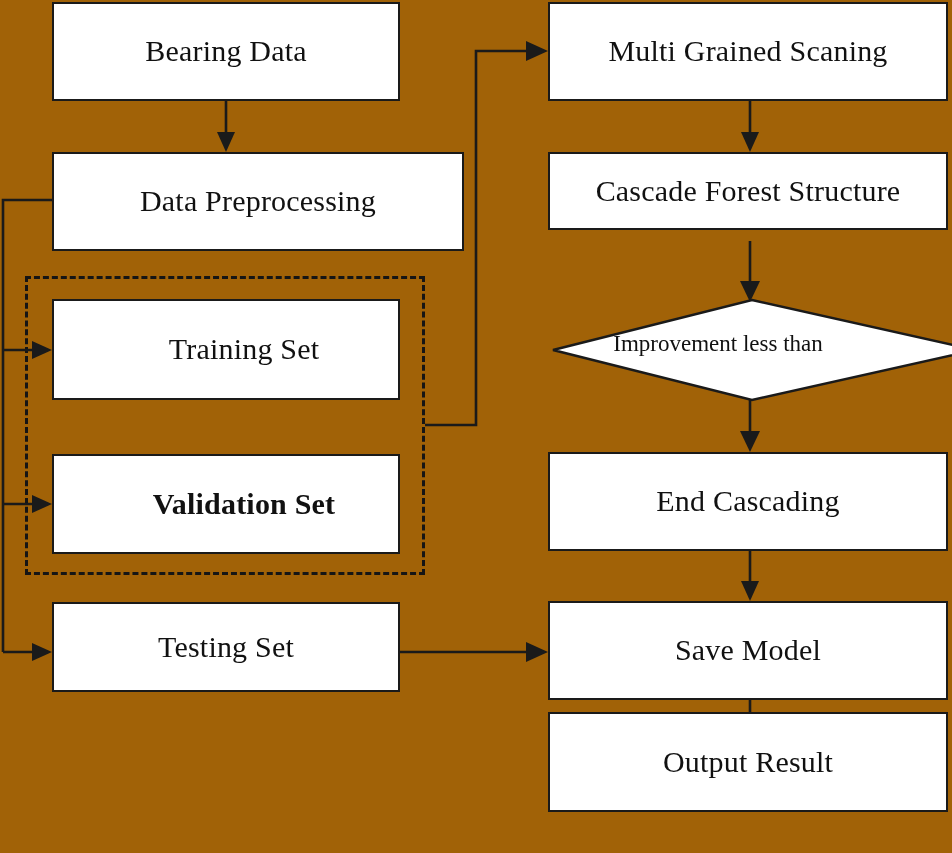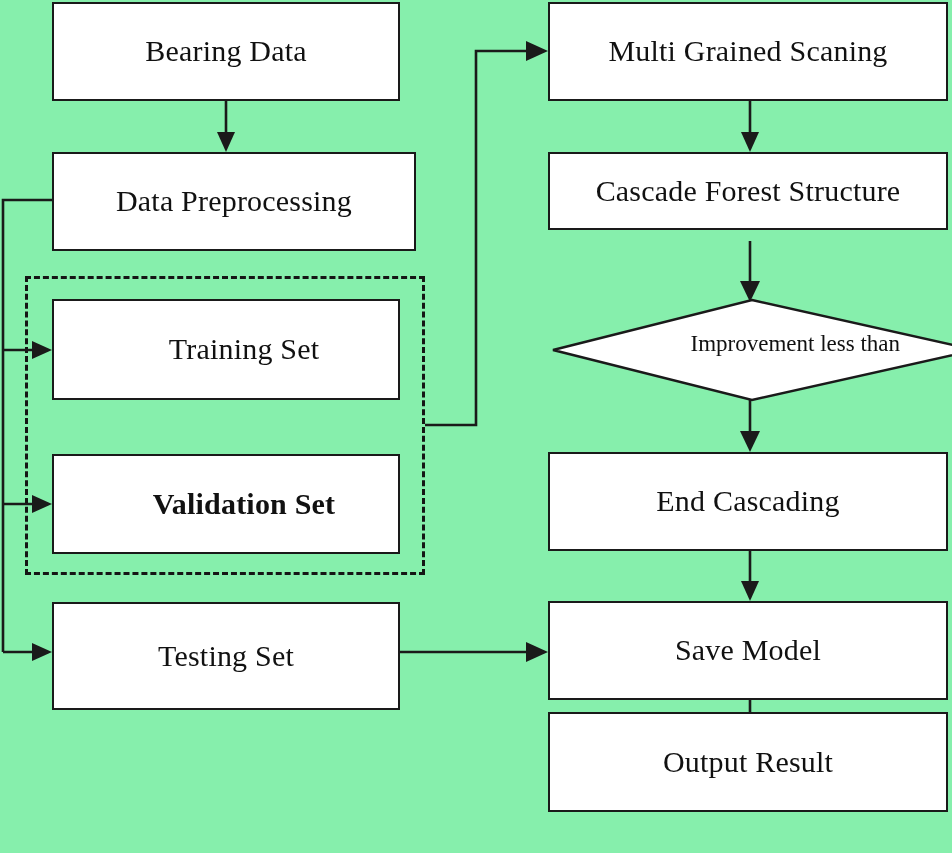--- a/index.html
+++ b/index.html
@@ -4,21 +4,21 @@
 <style>
   html, body {
     margin: 0;
     padding: 0;
     background: #ffffff;
   }
   #canvas {
     position: relative;
     width: 952px;
     height: 853px;
-    background: #86efac;
+    background: #a16207;
     overflow: hidden;
     font-family: "Liberation Serif", "DejaVu Serif", serif;
   }
   .node {
     position: absolute;
     box-sizing: border-box;
     border: 2.5px solid #1a1a1a;
     background: #ffffff;
     display: flex;
     align-items: center;
@@ -137,45 +137,45 @@
     <g>
       <line class="edge-line" x1="750" y1="700" x2="750" y2="737"></line>
       <polygon class="arrow-head" points="750,750 741,730 759,730"></polygon>
     </g>
   </svg>
 
   <div class="node" style="left:52px; top:2px; width:348px; height:99px;">
     <span>Bearing Data</span>
   </div>
 
-  <div class="node" style="left:52px; top:152px; width:364px; height:99px;">
+  <div class="node" style="left:52px; top:152px; width:412px; height:99px;">
     <span>Data Preprocessing</span>
   </div>
 
   <div class="node thin" style="left:52px; top:299px; width:348px; height:101px;">
     <span>Training Set</span>
   </div>
 
   <div class="node thin" style="left:52px; top:454px; width:348px; height:100px;font-weight:bold;">
     <span>Validation Set</span>
   </div>
 
-  <div class="node" style="left:52px; top:602px; width:348px; height:108px;">
+  <div class="node" style="left:52px; top:602px; width:348px; height:90px;">
     <span>Testing Set</span>
   </div>
 
   <div class="node" style="left:548px; top:2px; width:400px; height:99px;text-align:center;">
     <span>Multi Grained Scaning</span>
   </div>
 
   <div class="node" style="left:548px; top:152px; width:400px; height:78px;">
     <span>Cascade Forest Structure</span>
   </div>
 
-  <div class="diamond-label" style="left:600px; top:332px; width:300px;text-align:right;">
+  <div class="diamond-label" style="left:568px; top:332px; width:300px;">
     <div>Improvement less than</div>
   </div>
 
   <div class="node" style="left:548px; top:601px; width:400px; height:99px;">
     <span>Save Model</span>
   </div>
 
   <div class="node" style="left:548px; top:452px; width:400px; height:99px;">
     <span>End Cascading</span>
   </div>

